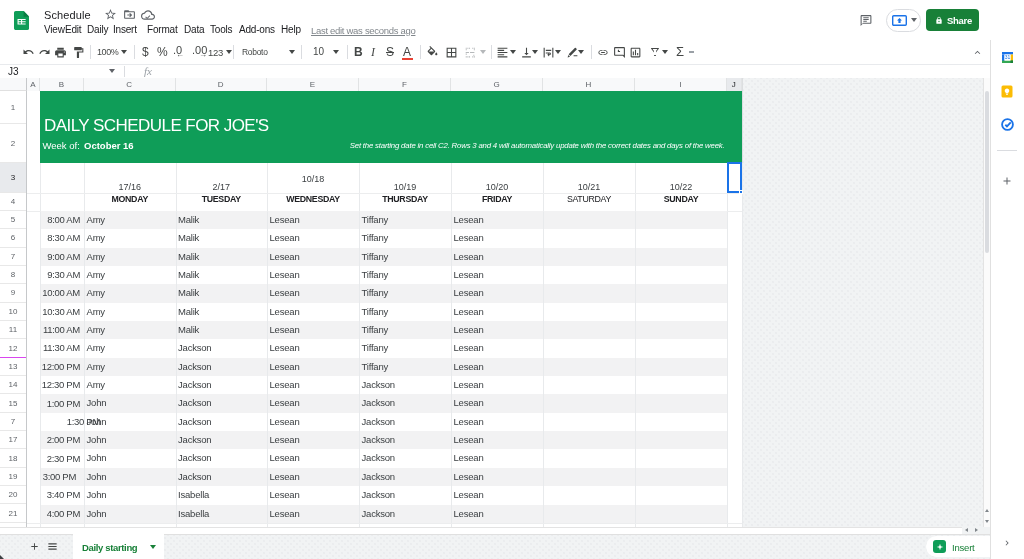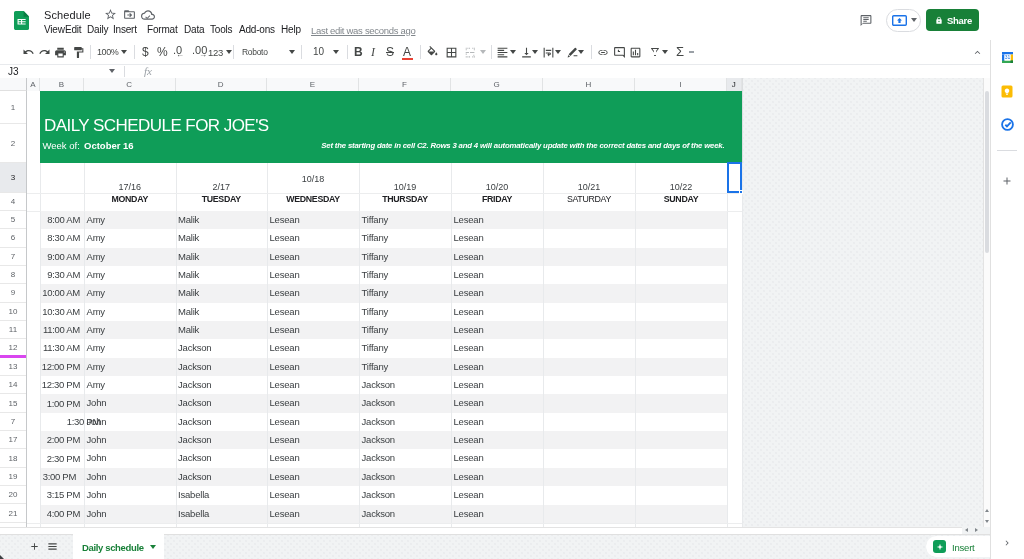--- a/index.html
+++ b/index.html
@@ -155,36 +155,36 @@
 <div class="a" style="left:0;top:124px;width:26px;height:39px;color:#5f6368;font-size:8px;display:flex;align-items:center;justify-content:center;border-bottom:1px solid #e8e8e8">2</div>
 <div class="a" style="left:0;top:163px;width:26px;height:29.5px;background:#e8eaed;color:#202124;font-size:8px;display:flex;align-items:center;justify-content:center;border-bottom:1px solid #e8e8e8">3</div>
 <div class="a" style="left:0;top:192.5px;width:26px;height:18.400000000000006px;color:#5f6368;font-size:8px;display:flex;align-items:center;justify-content:center;border-bottom:1px solid #e8e8e8">4</div>
 <div class="a" style="left:0;top:210.9px;width:26px;height:18.349999999999994px;color:#5f6368;font-size:8px;display:flex;align-items:center;justify-content:center;border-bottom:1px solid #e8e8e8">5</div>
 <div class="a" style="left:0;top:229.25px;width:26px;height:18.349999999999994px;color:#5f6368;font-size:8px;display:flex;align-items:center;justify-content:center;border-bottom:1px solid #e8e8e8">6</div>
 <div class="a" style="left:0;top:247.60000000000002px;width:26px;height:18.350000000000023px;color:#5f6368;font-size:8px;display:flex;align-items:center;justify-content:center;border-bottom:1px solid #e8e8e8">7</div>
 <div class="a" style="left:0;top:265.95px;width:26px;height:18.350000000000023px;color:#5f6368;font-size:8px;display:flex;align-items:center;justify-content:center;border-bottom:1px solid #e8e8e8">8</div>
 <div class="a" style="left:0;top:284.3px;width:26px;height:18.350000000000023px;color:#5f6368;font-size:8px;display:flex;align-items:center;justify-content:center;border-bottom:1px solid #e8e8e8">9</div>
 <div class="a" style="left:0;top:302.65px;width:26px;height:18.350000000000023px;color:#5f6368;font-size:8px;display:flex;align-items:center;justify-content:center;border-bottom:1px solid #e8e8e8">10</div>
 <div class="a" style="left:0;top:321.0px;width:26px;height:18.350000000000023px;color:#5f6368;font-size:8px;display:flex;align-items:center;justify-content:center;border-bottom:1px solid #e8e8e8">11</div>
-<div class="a" style="left:0;top:339.35px;width:26px;height:18.350000000000023px;color:#5f6368;font-size:8px;display:flex;align-items:center;justify-content:center;border-bottom:3px solid #d946ef">12</div>
+<div class="a" style="left:0;top:339.35px;width:26px;height:18.350000000000023px;color:#5f6368;font-size:8px;display:flex;align-items:center;justify-content:center;border-bottom:1px solid #d946ef">12</div>
 <div class="a" style="left:0;top:357.70000000000005px;width:26px;height:18.350000000000023px;color:#5f6368;font-size:8px;display:flex;align-items:center;justify-content:center;border-bottom:1px solid #e8e8e8">13</div>
 <div class="a" style="left:0;top:376.05px;width:26px;height:18.350000000000023px;color:#5f6368;font-size:8px;display:flex;align-items:center;justify-content:center;border-bottom:1px solid #e8e8e8">14</div>
 <div class="a" style="left:0;top:394.4px;width:26px;height:18.350000000000023px;color:#5f6368;font-size:8px;display:flex;align-items:center;justify-content:center;border-bottom:1px solid #e8e8e8">15</div>
 <div class="a" style="left:0;top:412.75px;width:26px;height:18.350000000000023px;color:#5f6368;font-size:8px;display:flex;align-items:center;justify-content:center;border-bottom:1px solid #e8e8e8">7</div>
 <div class="a" style="left:0;top:431.1px;width:26px;height:18.350000000000023px;color:#5f6368;font-size:8px;display:flex;align-items:center;justify-content:center;border-bottom:1px solid #e8e8e8">17</div>
 <div class="a" style="left:0;top:449.45000000000005px;width:26px;height:18.350000000000023px;color:#5f6368;font-size:8px;display:flex;align-items:center;justify-content:center;border-bottom:1px solid #e8e8e8">18</div>
 <div class="a" style="left:0;top:467.80000000000007px;width:26px;height:18.350000000000023px;color:#5f6368;font-size:8px;display:flex;align-items:center;justify-content:center;border-bottom:1px solid #e8e8e8">19</div>
 <div class="a" style="left:0;top:486.15px;width:26px;height:18.350000000000023px;color:#5f6368;font-size:8px;display:flex;align-items:center;justify-content:center;border-bottom:1px solid #e8e8e8">20</div>
 <div class="a" style="left:0;top:504.5px;width:26px;height:18.350000000000023px;color:#5f6368;font-size:8px;display:flex;align-items:center;justify-content:center;border-bottom:1px solid #e8e8e8">21</div>
 <div class="a dots" style="left:741.5px;top:78px;width:241.5px;height:448.5px;border-left:1px solid #dcdee0"></div>
 <div class="a" style="left:40px;top:91px;width:701.5px;height:72px;background:#0f9d58"></div>
 <div class="a nw" style="left:44px;top:116px;font-size:17px;letter-spacing:-0.55px;color:#fff">DAILY SCHEDULE FOR JOE'S</div>
 <div class="a nw" style="left:42.5px;top:140px;font-size:9.5px;color:#fff">Week of:</div>
 <div class="a nw" style="left:84px;top:140px;font-size:9.5px;font-weight:bold;color:#fff">October 16</div>
-<div class="a nw" style="right:299.5px;top:140.5px;font-size:7.8px;letter-spacing:-0.19px;font-style:italic;font-weight:bold;color:#fff;text-align:right">Set the starting date in cell C2. Rows 3 and 4 will automatically update with the correct dates and days of the week.</div>
+<div class="a nw" style="right:299.5px;top:140.5px;font-size:7.8px;letter-spacing:-0.19px;font-style:italic;font-weight:normal;color:#fff;text-align:right">Set the starting date in cell C2. Rows 3 and 4 will automatically update with the correct dates and days of the week.</div>
 <div class="a" style="left:40px;top:163px;width:1px;height:370px;background:#e8eaec"></div>
 <div class="a" style="left:84px;top:163px;width:1px;height:370px;background:#e8eaec"></div>
 <div class="a" style="left:175.5px;top:163px;width:1px;height:370px;background:#e8eaec"></div>
 <div class="a" style="left:267px;top:163px;width:1px;height:370px;background:#e8eaec"></div>
 <div class="a" style="left:359px;top:163px;width:1px;height:370px;background:#e8eaec"></div>
 <div class="a" style="left:451px;top:163px;width:1px;height:370px;background:#e8eaec"></div>
 <div class="a" style="left:543px;top:163px;width:1px;height:370px;background:#e8eaec"></div>
 <div class="a" style="left:635px;top:163px;width:1px;height:370px;background:#e8eaec"></div>
 <div class="a" style="left:727px;top:163px;width:1px;height:370px;background:#e8eaec"></div>
 <div class="a" style="left:741.5px;top:163px;width:1px;height:370px;background:#e8eaec"></div>
@@ -352,21 +352,21 @@
 <div class="a" style="left:360px;top:467.80000000000007px;width:91px;height:18.35px;background:#f2f2f3"></div>
 <div class="a" style="left:452px;top:467.80000000000007px;width:91px;height:18.35px;background:#f2f2f3"></div>
 <div class="a" style="left:544px;top:467.80000000000007px;width:91px;height:18.35px;background:#f2f2f3"></div>
 <div class="a" style="left:636px;top:467.80000000000007px;width:91px;height:18.35px;background:#f2f2f3"></div>
 <div class="a" style="left:40px;top:470.9000000000001px;width:36px;font-size:9.5px;letter-spacing:-0.3px;color:#3c4043;text-align:right;white-space:nowrap">3:00 PM</div>
 <div class="a" style="left:86.5px;top:470.80000000000007px;font-size:9.5px;letter-spacing:-0.2px;color:#3c4043;white-space:nowrap">John</div>
 <div class="a" style="left:178.0px;top:470.80000000000007px;font-size:9.5px;letter-spacing:-0.2px;color:#3c4043;white-space:nowrap">Jackson</div>
 <div class="a" style="left:269.5px;top:470.80000000000007px;font-size:9.5px;letter-spacing:-0.2px;color:#3c4043;white-space:nowrap">Lesean</div>
 <div class="a" style="left:361.5px;top:470.80000000000007px;font-size:9.5px;letter-spacing:-0.2px;color:#3c4043;white-space:nowrap">Jackson</div>
 <div class="a" style="left:453.5px;top:470.80000000000007px;font-size:9.5px;letter-spacing:-0.2px;color:#3c4043;white-space:nowrap">Lesean</div>
-<div class="a" style="left:40px;top:489.25px;width:40px;font-size:9.5px;letter-spacing:-0.3px;color:#3c4043;text-align:right;white-space:nowrap">3:15 PM</div>
+<div class="a" style="left:40px;top:489.25px;width:40px;font-size:9.5px;letter-spacing:-0.3px;color:#3c4043;text-align:right;white-space:nowrap">3:40 PM</div>
 <div class="a" style="left:86.5px;top:489.15px;font-size:9.5px;letter-spacing:-0.2px;color:#3c4043;white-space:nowrap">John</div>
 <div class="a" style="left:178.0px;top:489.15px;font-size:9.5px;letter-spacing:-0.2px;color:#3c4043;white-space:nowrap">Isabella</div>
 <div class="a" style="left:269.5px;top:489.15px;font-size:9.5px;letter-spacing:-0.2px;color:#3c4043;white-space:nowrap">Lesean</div>
 <div class="a" style="left:361.5px;top:489.15px;font-size:9.5px;letter-spacing:-0.2px;color:#3c4043;white-space:nowrap">Jackson</div>
 <div class="a" style="left:453.5px;top:489.15px;font-size:9.5px;letter-spacing:-0.2px;color:#3c4043;white-space:nowrap">Lesean</div>
 <div class="a" style="left:41px;top:504.5px;width:43px;height:18.35px;background:#f2f2f3"></div>
 <div class="a" style="left:85px;top:504.5px;width:90.5px;height:18.35px;background:#f2f2f3"></div>
 <div class="a" style="left:176.5px;top:504.5px;width:90.5px;height:18.35px;background:#f2f2f3"></div>
 <div class="a" style="left:268px;top:504.5px;width:91px;height:18.35px;background:#f2f2f3"></div>
 <div class="a" style="left:360px;top:504.5px;width:91px;height:18.35px;background:#f2f2f3"></div>
@@ -390,21 +390,21 @@
 <div class="a" style="left:984.5px;top:509px;width:0;height:0;border-left:2.8px solid transparent;border-right:2.8px solid transparent;border-bottom:3.5px solid #80868b"></div>
 <div class="a" style="left:984.5px;top:520px;width:0;height:0;border-left:2.8px solid transparent;border-right:2.8px solid transparent;border-top:3.5px solid #80868b"></div>
 <div class="a dots" style="left:0;top:534px;width:990px;height:25px;border-top:1px solid #e0e0e0"></div>
 <svg class="a" style="left:29px;top:540.5px" width="11" height="11" viewBox="0 0 24 24" fill="#444746">
     <path d="M19 13h-6v6h-2v-6H5v-2h6V5h2v6h6z"></path>
   </svg>
 <svg class="a" style="left:47px;top:540.5px" width="11" height="11" viewBox="0 0 24 24" fill="#444746">
     <path d="M3 5h18v2.5H3zm0 5.75h18v2.5H3zM3 16.5h18V19H3z"></path>
   </svg>
 <div class="a" style="left:73px;top:534px;width:91px;height:25px;background:#fff"></div>
-<div class="a" style="left:82px;top:541.5px;font-size:9.5px;letter-spacing:-0.35px;font-weight:bold;color:#188038">Daily schedule</div>
+<div class="a" style="left:82px;top:541.5px;font-size:9.5px;letter-spacing:-0.35px;font-weight:bold;color:#188038">Daily starting</div>
 <div class="a" style="left:150px;top:545px;width:0;height:0;border-left:3.5px solid transparent;border-right:3.5px solid transparent;border-top:4px solid #188038"></div>
 <div class="a" style="left:926px;top:536px;width:64px;height:21px;background:#fff;border-radius:11px 0 0 11px"></div>
 <div class="a" style="left:933px;top:540px;width:13px;height:13px;background:#0f9d58;border-radius:3px"></div>
 <svg class="a" style="left:935.5px;top:542.5px" width="8" height="8" viewBox="0 0 24 24" fill="#fff">
     <path d="M12 2l2.4 7.6L22 12l-7.6 2.4L12 22l-2.4-7.6L2 12l7.6-2.4z"></path>
   </svg>
 <div class="a" style="left:952px;top:541.5px;font-size:9.5px;letter-spacing:-0.2px;color:#188038">Insert</div>
 <div class="a" style="left:0;top:554.5px;width:0;height:0;border-bottom:4.5px solid #3c4043;border-right:4.5px solid transparent"></div>
 <div class="a" style="left:990px;top:40px;width:34px;height:519px;background:#fff;border-left:1px solid #e0e0e0"></div>
 <svg class="a" style="left:1002px;top:52px" width="11" height="11" viewBox="0 0 22 22">

